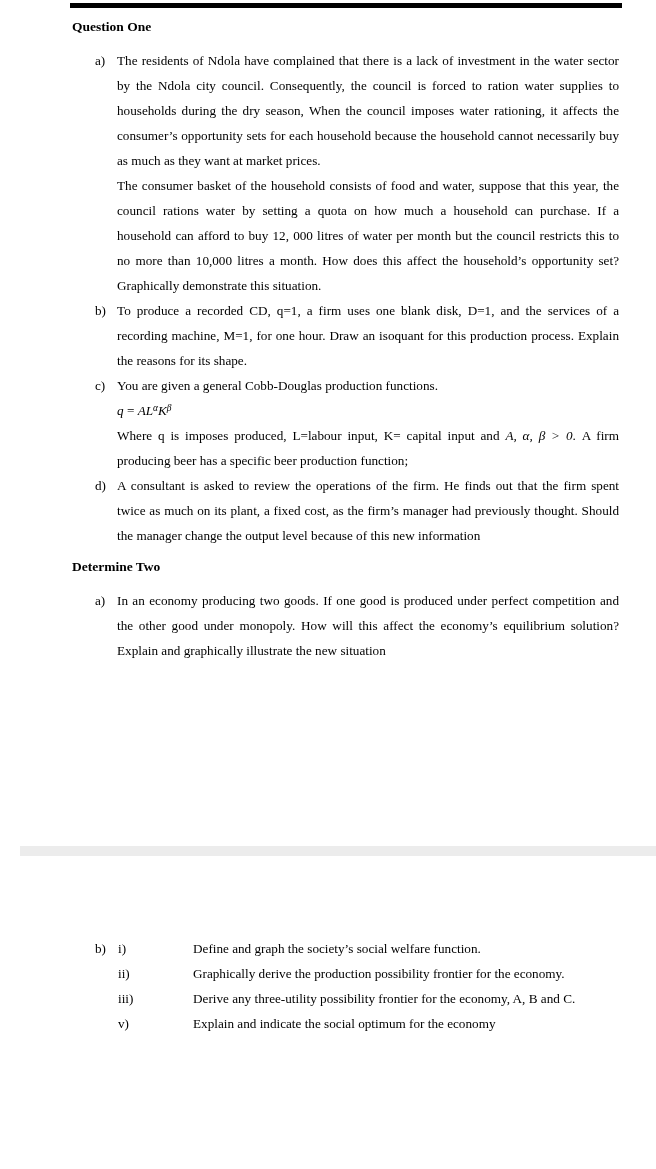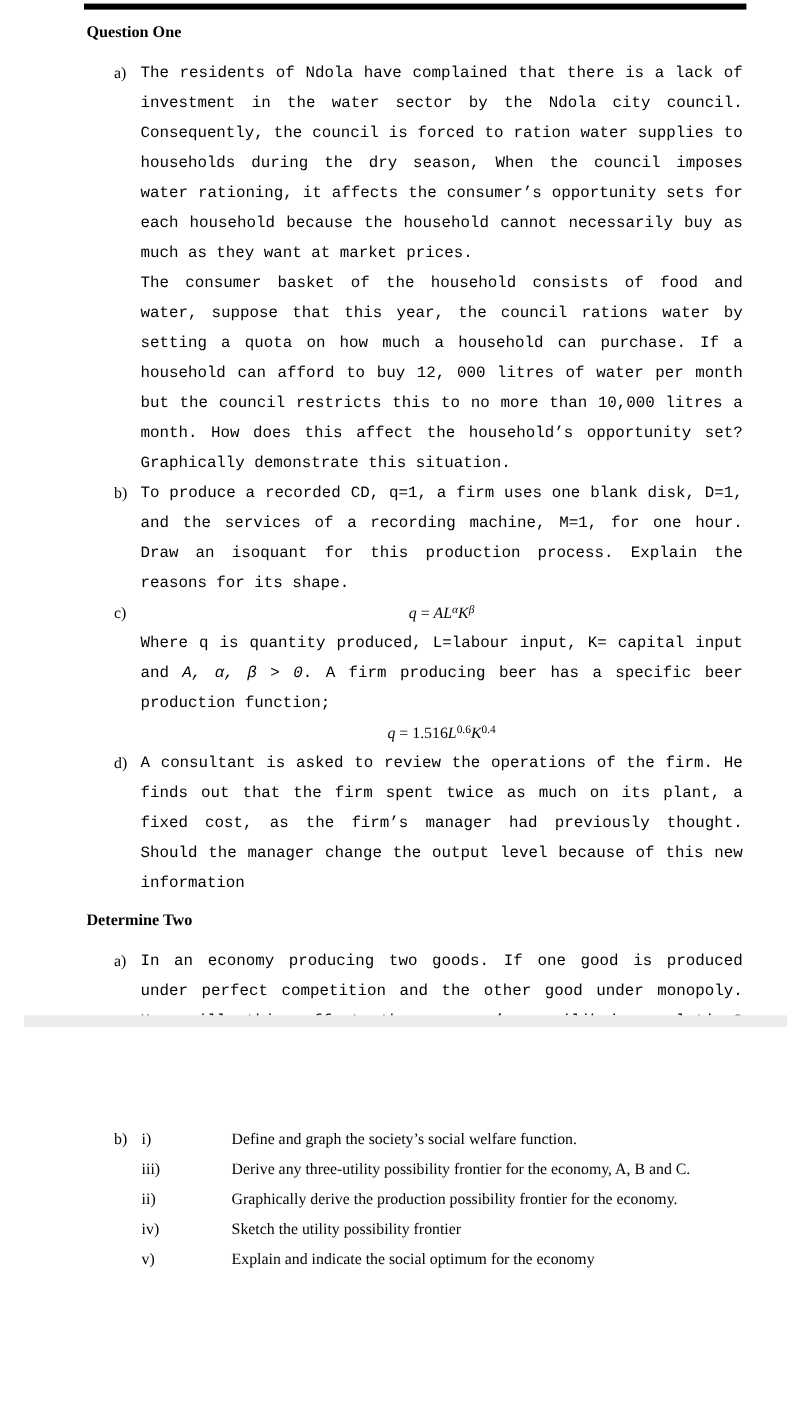--- a/index.html
+++ b/index.html
@@ -16,22 +16,22 @@
   .page{position:relative;background:var(--bg);overflow:hidden;}
   .page-1{height:846px;}
   .page-2{height:313px;}
   .top-rule{position:absolute;top:3px;left:50px;width:552px;height:5px;background:var(--rule);}
   .content{padding:8px 57px 0 52px;}
   .page-2 .content{padding-top:80px;}
   .heading{font-weight:bold;font-size:13.5px;line-height:25px;margin:6px 0 9px 0;}
   .item{display:flex;align-items:flex-start;}
   .marker{flex:none;width:22px;padding-left:23px;line-height:25px;}
   .ibody{flex:none;width:502px;}
-  .para{margin:0;text-align:justify;line-height:25px;font-family:Liberation Mono, monospace;}
-  .formula{text-align:center;line-height:25px;}
+  .para{margin:0;text-align:justify;line-height:25px;}
+  .formula{line-height:25px;}
   .it{font-style:italic;}
   sup{font-size:0.72em;line-height:0;position:relative;top:-0.45em;vertical-align:baseline;}
   .subitem{display:flex;line-height:25px;}
   .smarker{flex:none;width:40px;padding-left:1px;}
   .stext{flex:1;margin-left:35px;}
   .divider{height:10px;background:var(--divider);}
 </style>
 </head>
 <body>
 
@@ -50,23 +50,23 @@
           </div>
           <div class="item">
             <div class="marker">b)</div>
             <div class="ibody">
               <p class="para"><span>To produce a recorded CD, q=1, a firm uses one blank disk, D=1, and the services of a recording machine, M=1, for one hour. Draw an isoquant for this production process. Explain the reasons for its shape.</span></p>
             </div>
           </div>
           <div class="item">
             <div class="marker">c)</div>
             <div class="ibody">
+              <p class="para"><span>You are given a general Cobb-Douglas production functions.</span></p>
               <div class="formula"><span class="it">q</span><span> = </span><span class="it">AL</span><sup class="it">α</sup><span class="it">K</span><sup class="it">β</sup></div>
-              <p class="para"><span>Where q is quantity produced, L=labour input, K= capital input and </span><span class="it">A, α, β &gt; 0</span><span>. A firm producing beer has a specific beer production function;</span></p>
-              <div class="formula"><span class="it">q</span><span> = 1.516</span><span class="it">L</span><sup>0.6</sup><span class="it">K</span><sup>0.4</sup></div>
+              <p class="para"><span>Where q is imposes produced, L=labour input, K= capital input and </span><span class="it">A, α, β &gt; 0</span><span>. A firm producing beer has a specific beer production function;</span></p>
             </div>
           </div>
           <div class="item">
             <div class="marker">d)</div>
             <div class="ibody">
               <p class="para"><span>A consultant is asked to review the operations of the firm. He finds out that the firm spent twice as much on its plant, a fixed cost, as the firm’s manager had previously thought. Should the manager change the output level because of this new information</span></p>
             </div>
           </div>
           <div class="heading">Determine Two</div>
           <div class="item">
@@ -81,30 +81,26 @@
       <div class="page page-2">
         <div class="content">
           <div class="item">
             <div class="marker">b)</div>
             <div class="ibody">
               <div class="subitem">
                 <div class="smarker">i)</div>
                 <div class="stext">Define and graph the society’s social welfare function.</div>
               </div>
               <div class="subitem">
-                <div class="smarker">iii)</div>
-                <div class="stext">Derive any three-utility possibility frontier for the economy, A, B and C.</div>
-              </div>
-              <div class="subitem">
                 <div class="smarker">ii)</div>
                 <div class="stext">Graphically derive the production possibility frontier for the economy.</div>
               </div>
               <div class="subitem">
-                <div class="smarker">iv)</div>
-                <div class="stext">Sketch the utility possibility frontier</div>
+                <div class="smarker">iii)</div>
+                <div class="stext">Derive any three-utility possibility frontier for the economy, A, B and C.</div>
               </div>
               <div class="subitem">
                 <div class="smarker">v)</div>
                 <div class="stext">Explain and indicate the social optimum for the economy</div>
               </div>
             </div>
           </div>
         </div>
       </div>
     </div>

